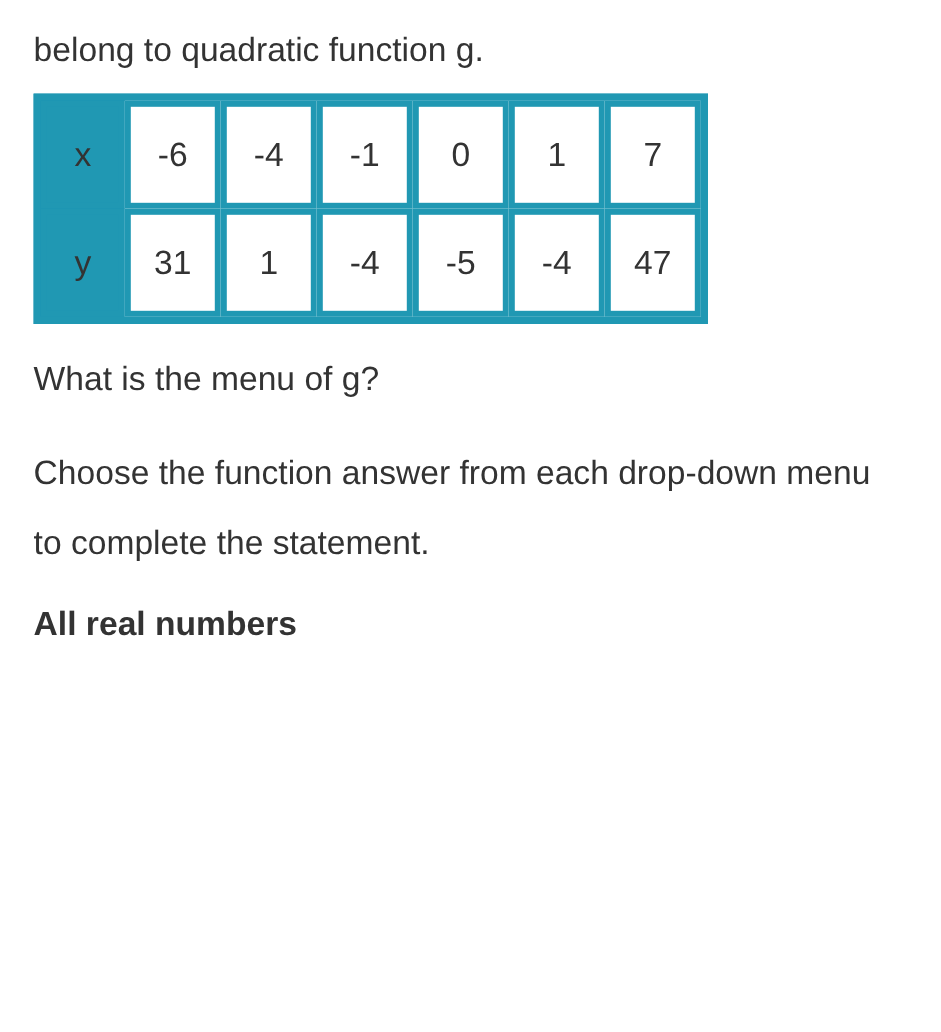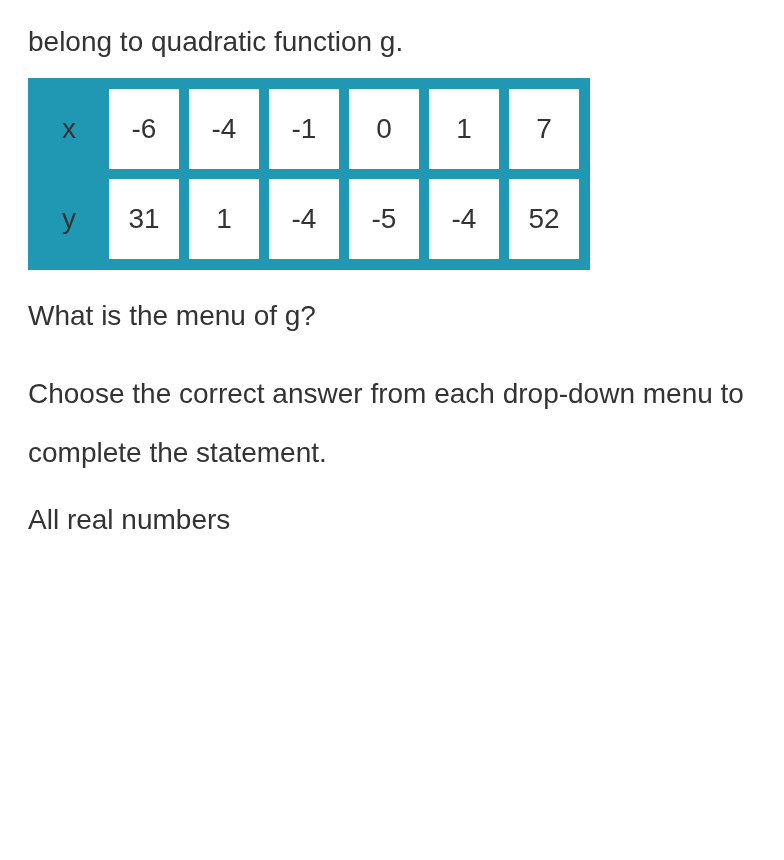--- a/index.html
+++ b/index.html
@@ -44,20 +44,21 @@
   }
   .question {
     margin-bottom: 30px;
   }
   .instruction {
     line-height: 2.1;
     margin-bottom: 20px;
   }
   .answer-prefix {
     margin-top: 16px;
+    font-weight: bold;
   }
 </style>
 </head>
 <body>
 
 <div class="intro-line">belong to quadratic function g.</div>
 
 <table class="data-table">
   <tbody>
       <tr>
@@ -69,22 +70,22 @@
     <td>1</td>
     <td>7</td>
   </tr>
   <tr>
     <td class="header-cell">y</td>
     <td>31</td>
     <td>1</td>
     <td>-4</td>
     <td>-5</td>
     <td>-4</td>
-    <td>52</td>
+    <td>47</td>
   </tr>
 </tbody>
   </table>
 
 <div class="question">What is the menu of g?</div>
 
-<div class="instruction">Choose the correct answer from each drop-down menu to complete the statement.</div>
+<div class="instruction">Choose the function answer from each drop-down menu to complete the statement.</div>
 
 <div class="answer-prefix">All real numbers</div>
 
 </body></html>

